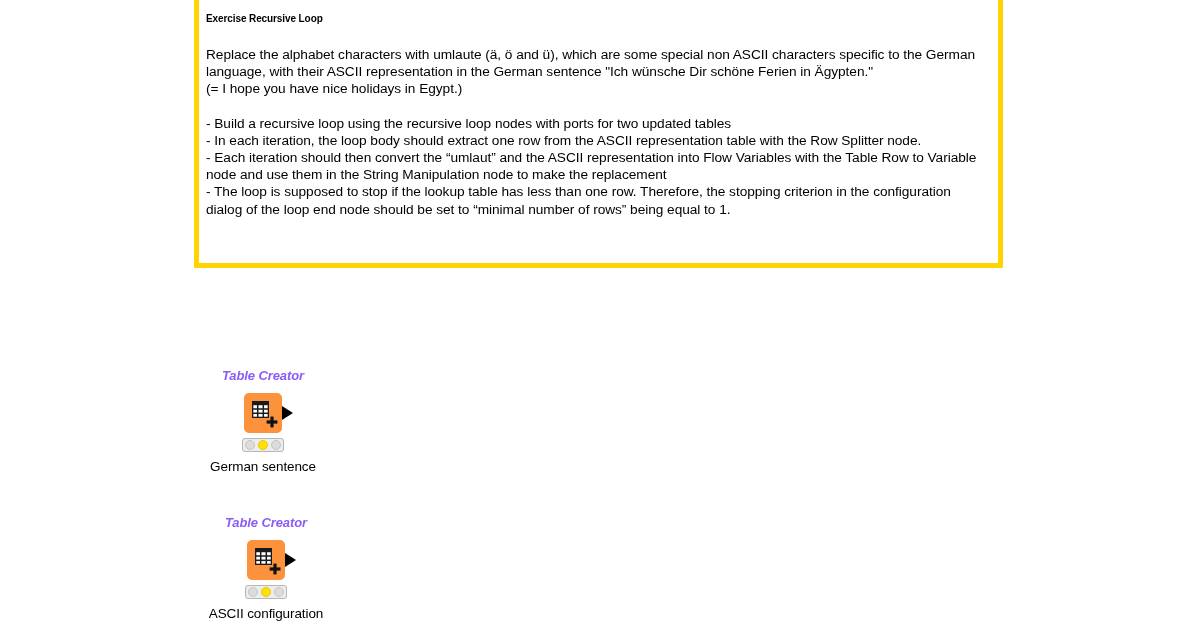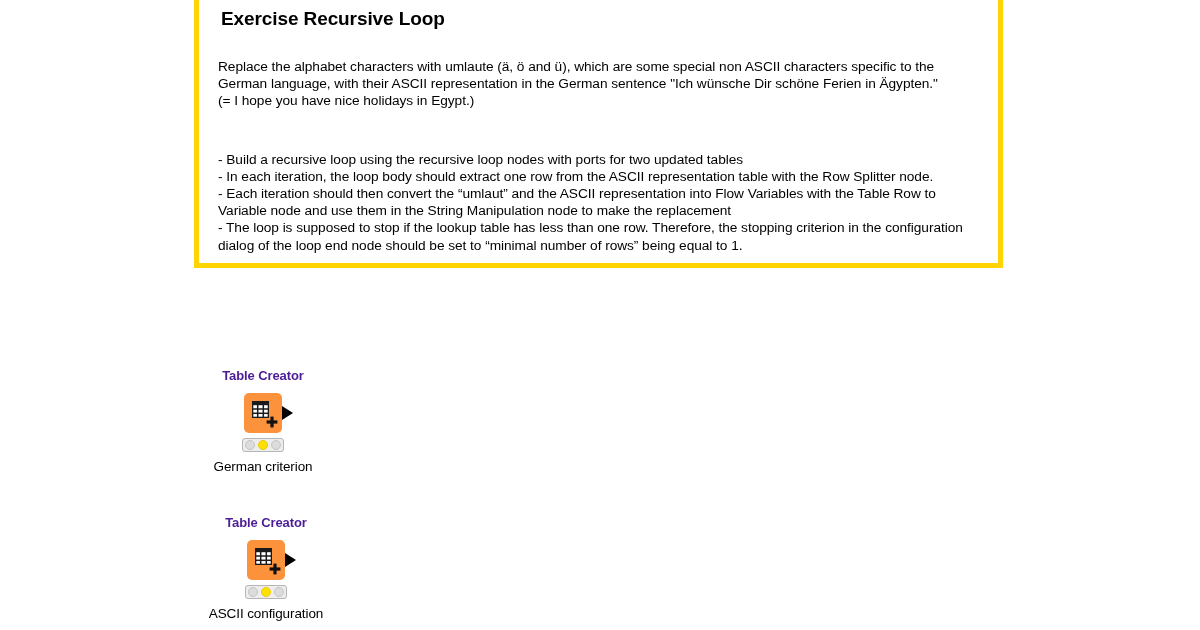--- a/index.html
+++ b/index.html
@@ -23,35 +23,35 @@
     left: 194px;
     top: -6px;
     width: 809px;
     height: 274px;
     box-sizing: border-box;
     background: #ffffff;
     border: 5px solid #FFD400;
     padding: 8px 8px 0 7px;
   }
   .annotation-title {
-    font-size: 19px;
+    font-size: 10px;
     font-weight: bold;
     line-height: 17px;
     letter-spacing: -0.1px;
-    margin: 0 0 0 15px;
+    margin: 0 0 0 0;
     padding-top: 3px;
   }
   .annotation-spacer {
     height: 19px;
   }
   .annotation-para {
     font-size: 13.7px;
     line-height: 17.2px;
     letter-spacing: -0.05px;
-    margin: 12px;
+    margin: 0;
     white-space: pre-wrap;
     word-break: normal;
   }
   .annotation-gap {
     height: 17px;
   }
 
   
   .node-group {
     position: absolute;
@@ -59,22 +59,23 @@
     text-align: center;
   }
   .node-group.n1 { left: 178px; top: 368px; }
   .node-group.n2 { left: 181px; top: 515px; }
 
   .node-title {
     font-size: 13px;
     font-weight: bold;
     line-height: 15px;
     letter-spacing: -0.1px;
-    color: #4c1d95;
+    color: #8b5cf6;
     white-space: nowrap;
+    font-style: italic;
   }
 
   .node-body-row {
     position: relative;
     height: 44px;
     margin-top: 8px;
     display: flex;
     align-items: center;
     justify-content: center;
   }
@@ -185,21 +186,21 @@
       <span class="port-out"></span>
     </div>
   </div>
 
   <div class="status-bar">
     <span class="status-dot"></span>
     <span class="status-dot active"></span>
     <span class="status-dot"></span>
   </div>
 
-  <div class="node-label">German criterion</div>
+  <div class="node-label">German sentence</div>
 </div>
 
 <div class="node-group n2">
   <div class="node-title">Table Creator</div>
 
   <div class="node-body-row">
     <div class="node-box">
       <span class="node-glyph">
         <svg viewBox="0 0 17 17" width="17" height="17" aria-hidden="true">
           <rect x="0.5" y="0.5" width="16" height="16" fill="#ffffff" stroke="#1a1a1a" stroke-width="1.6"></rect>

